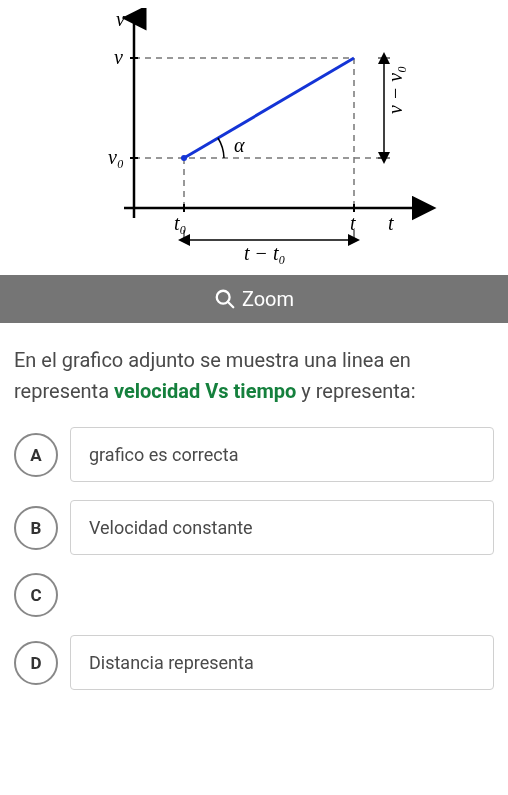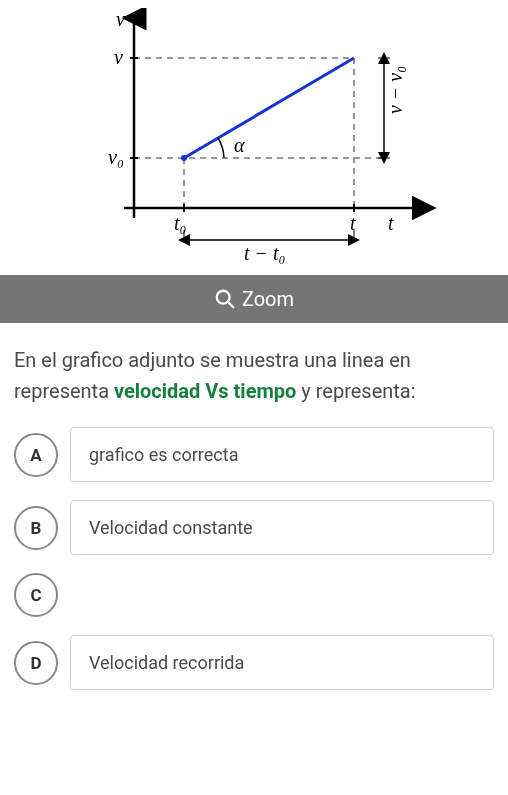--- a/index.html
+++ b/index.html
@@ -154,15 +154,15 @@
   </div>
   <div class="option">
     <div class="option-letter">B</div>
     <div class="option-text">Velocidad constante</div>
   </div>
   <div class="option">
     <div class="option-letter">C</div>
   </div>
   <div class="option">
     <div class="option-letter">D</div>
-    <div class="option-text">Velocidad recorrida</div>
+    <div class="option-text">Distancia representa</div>
   </div>
 </div>
 
 </body></html>

